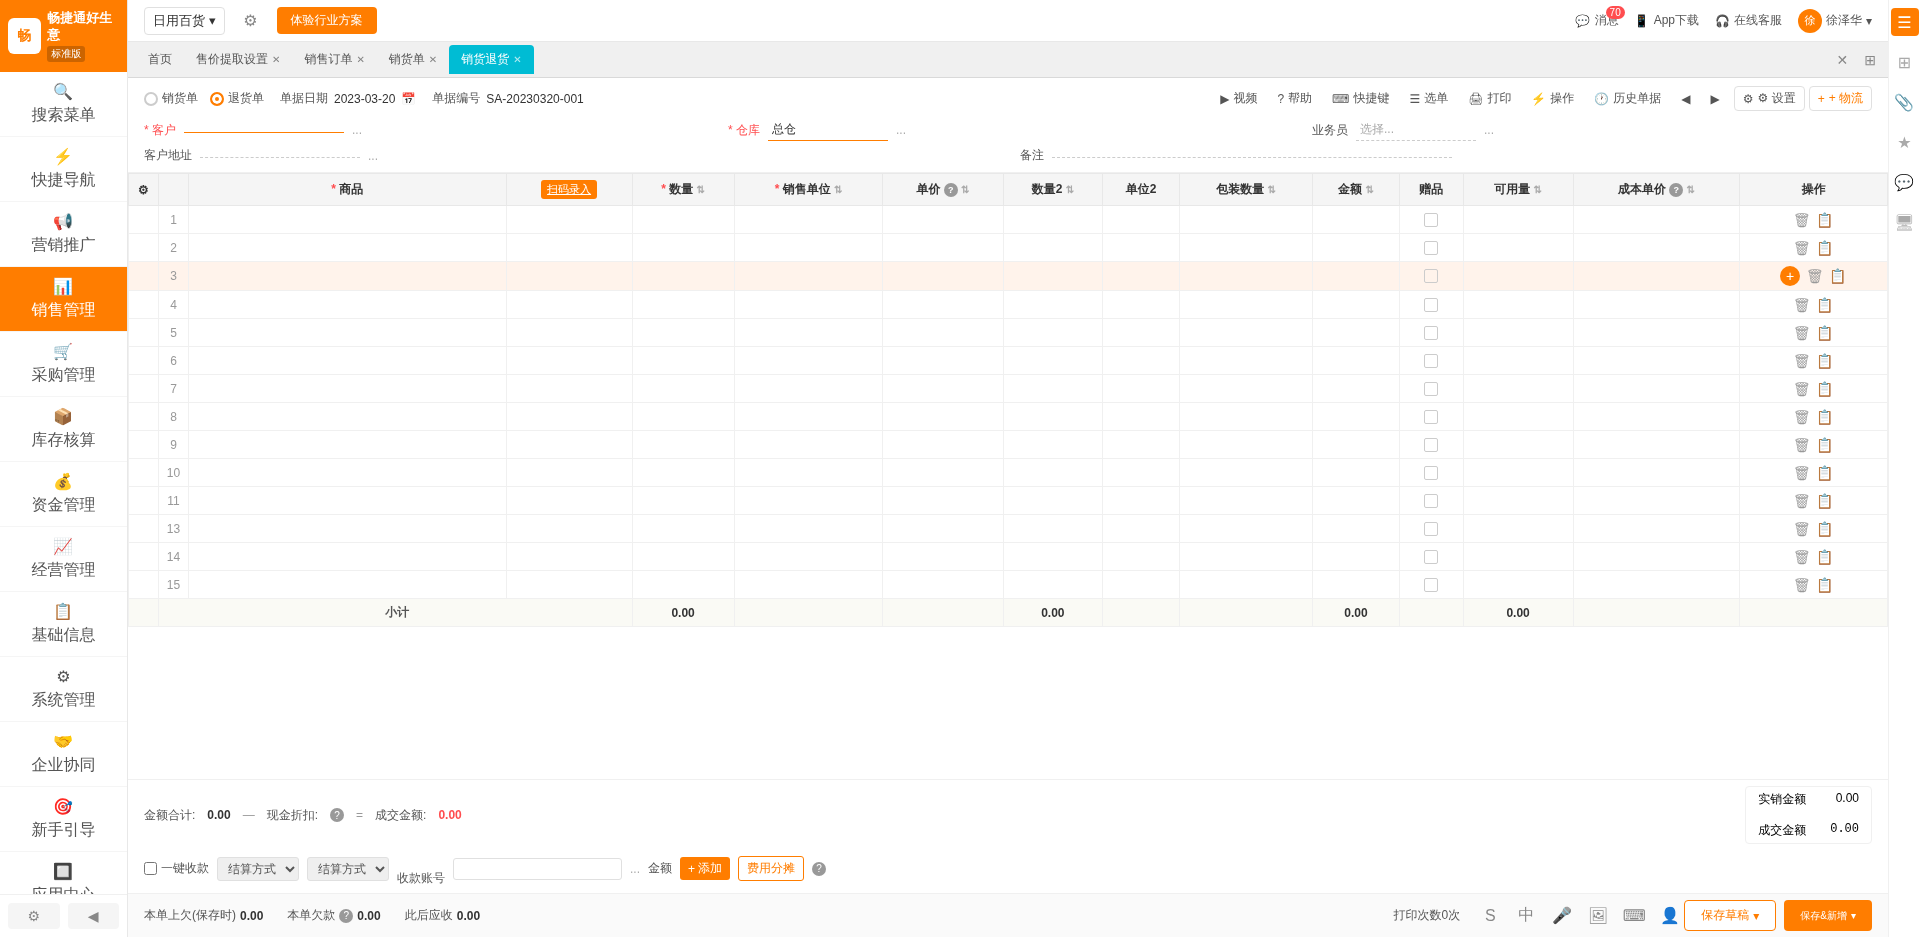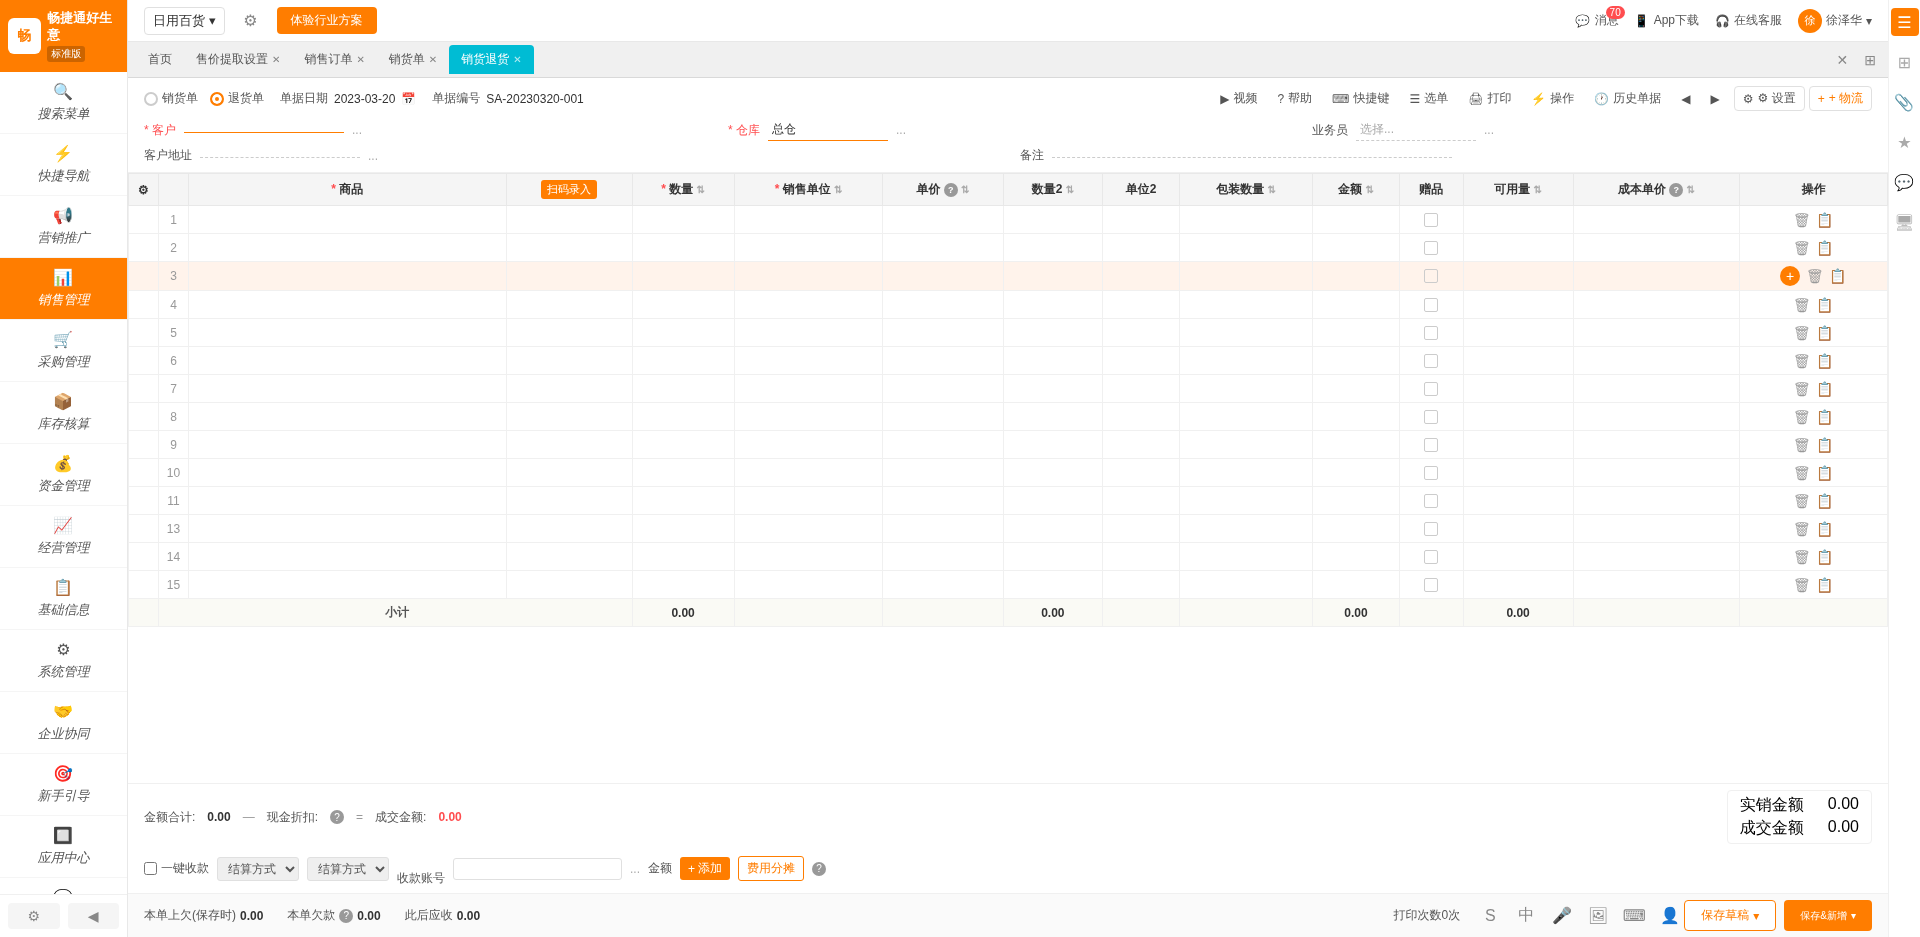--- a/index.html
+++ b/index.html
@@ -8,21 +8,21 @@
     
     .sidebar { width: 128px; background: #fff; border-right: 1px solid #e8e8e8; display: flex; flex-direction: column; height: 100%; }
     .sidebar-logo { background: #ff7d00; padding: 10px 8px; display: flex; align-items: center; gap: 6px; }
     .sidebar-logo-icon { width: 36px; height: 36px; background: #fff; border-radius: 6px; display: flex; align-items: center; justify-content: center; color: #ff7d00; font-weight: bold; font-size: 14px; }
     .sidebar-logo-text { color: #fff; font-size: 13px; font-weight: bold; line-height: 1.3; }
     .sidebar-logo-badge { color: #fff; font-size: 10px; background: rgba(0,0,0,0.2); padding: 1px 4px; border-radius: 3px; margin-top: 2px; display: inline-block; }
     .sidebar-nav { flex: 1; overflow-y: auto; }
     .sidebar-item { padding: 10px 8px; display: flex; flex-direction: column; align-items: center; gap: 4px; cursor: pointer; color: #555; border-bottom: 1px solid #f5f5f5; }
     .sidebar-item.active { background: #ff7d00; color: #fff; }
     .sidebar-item-icon { font-size: 16px; }
-    .sidebar-item-label { font-size: 13px; text-align: center; font-style: italic; }
+    .sidebar-item-label { font-size: 16px; text-align: center; }
     .sidebar-bottom { padding: 8px; display: flex; gap: 8px; border-top: 1px solid #f0f0f0; }
     .sidebar-bottom-btn { flex: 1; padding: 5px 0; background: #f5f5f5; border: none; border-radius: 4px; cursor: pointer; display: flex; align-items: center; justify-content: center; color: #888; font-size: 14px; }
 
     
     .main { flex: 1; display: flex; flex-direction: column; overflow: hidden; }
 
     
     .topbar { background: #fff; border-bottom: 1px solid #e8e8e8; padding: 0 16px; height: 42px; display: flex; align-items: center; justify-content: space-between; }
     .topbar-left { display: flex; align-items: center; gap: 12px; }
     .topbar-dropdown { display: flex; align-items: center; gap: 4px; font-size: 13px; color: #333; cursor: pointer; padding: 4px 8px; border: 1px solid #e0e0e0; border-radius: 4px; }
@@ -71,21 +71,21 @@
     .form-row3 { display: flex; align-items: flex-start; gap: 24px; margin-top: 6px; }
 
     
     .table-area { flex: 1; overflow-y: auto; overflow-x: auto; position: relative; }
     .data-table { width: 100%; border-collapse: collapse; font-size: 12px; }
     .data-table th { background: #f5f5f5; border: 1px solid #e8e8e8; padding: 6px 4px; text-align: center; color: #333; white-space: nowrap; position: sticky; top: 0; z-index: 2; }
     .data-table td { border: 1px solid #f0f0f0; padding: 4px; text-align: center; color: #333; height: 28px; }
     .data-table tr.highlighted td { background: #fff3eb; }
     .th-settings { width: 30px; }
     .th-seq { width: 30px; background: #f5f5f5; }
-    .scan-btn { background: #ff7d00; color: #fff; border: none; border-radius: 3px; padding: 2px 6px; font-size: 11px; cursor: pointer; }
+    .scan-btn { background: #ff7d00; color: #fff; border: none; border-radius: 3px; padding: 2px 6px; font-size: 11px; cursor: pointer; text-decoration: underline; }
     .checkbox-cell { display: flex; align-items: center; justify-content: center; }
     .check-box { width: 14px; height: 14px; border: 1px solid #ccc; border-radius: 2px; }
     .action-icons { display: flex; align-items: center; justify-content: center; gap: 6px; }
     .action-icon-btn { background: none; border: none; cursor: pointer; color: #999; font-size: 14px; }
     .add-row-btn { width: 20px; height: 20px; background: #ff7d00; border-radius: 50%; border: none; cursor: pointer; color: #fff; font-size: 14px; display: flex; align-items: center; justify-content: center; }
     .total-row td { background: #fafaf5; font-weight: bold; color: #333; }
 
     
     .form-bottom { padding: 6px 16px; border-top: 1px solid #f0f0f0; background: #fff; }
     .bottom-row1 { display: flex; align-items: center; gap: 12px; }
@@ -831,26 +831,26 @@
         <span class="amount-label">金额合计:</span>
         <span class="amount-value">0.00</span>
         <span class="dash">—</span>
         <span class="amount-label">现金折扣:</span>
         <span class="info-icon">?</span>
         <span class="equals">=</span>
         <span class="deal-label">成交金额:</span>
         <span class="deal-value">0.00</span>
 
         <div style="margin-left:auto;display:flex;align-items:center;gap:8px;">
-          <div style="background:#fff;border:1px solid #f0f0f0;border-radius:4px;padding:4px 12px;font-size:16px;display:flex;flex-direction:column;gap:2px;">
+          <div style="background:#fff;border:1px solid #f0f0f0;border-radius:4px;padding:4px 12px;font-size:12px;display:flex;flex-direction:column;gap:14px;">
             <div style="display:flex;justify-content:space-between;gap:24px;">
               <span>实销金额</span>
               <span>0.00</span>
             </div>
-            <div style="display:flex;justify-content:space-between;gap:24px;">
+            <div style="display:flex;justify-content:space-between;gap:24px;font-family:Liberation Mono, monospace;">
               <span>成交金额</span>
               <span>0.00</span>
             </div>
           </div>
         </div>
       </div>
 
       <div class="bottom-row2">
         <div class="bottom-checkbox">
           <input type="checkbox" style="">

